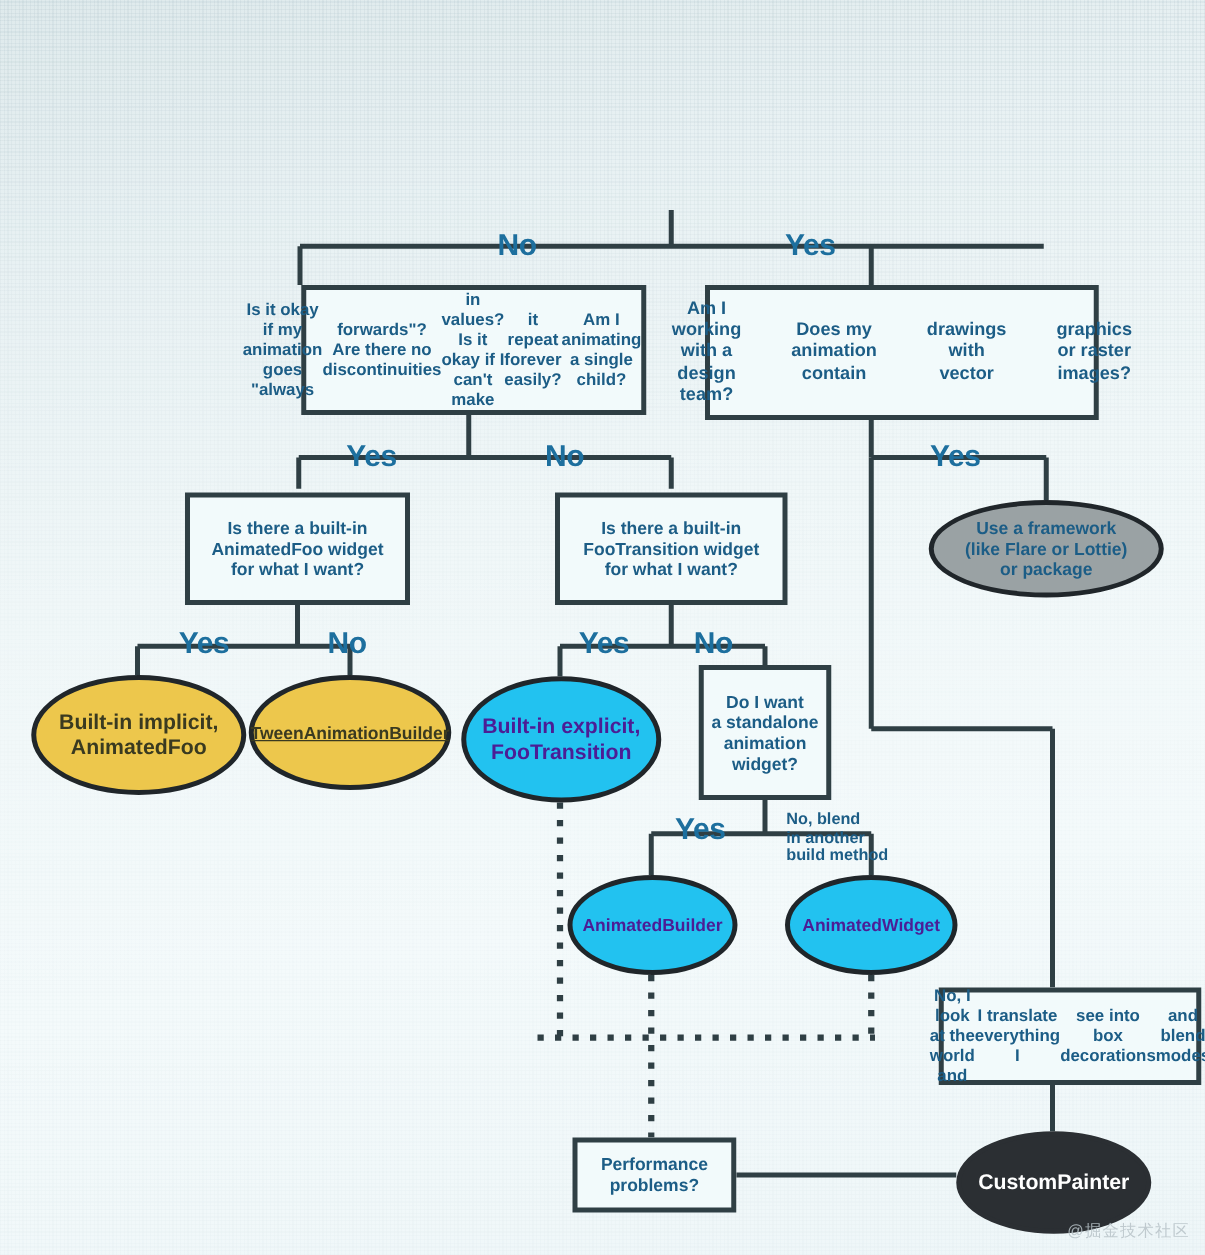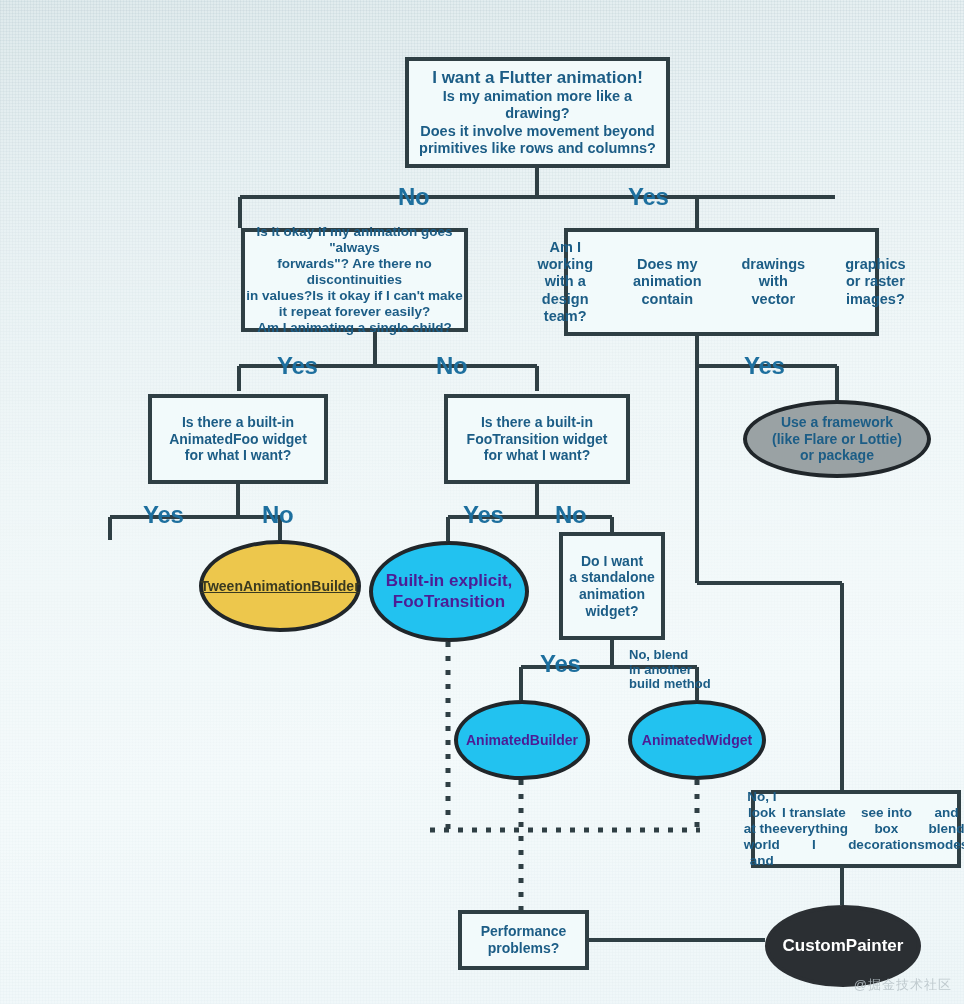--- a/index.html
+++ b/index.html
@@ -141,28 +141,22 @@
     </g>
 
     <g fill="none" stroke="#2f3f44" stroke-width="5" stroke-linecap="butt" stroke-dasharray="5,9">
       <path d="M448,642 L448,830"></path>
       <path d="M521,780 L521,910"></path>
       <path d="M697,780 L697,830"></path>
       <path d="M430,830 L700,830"></path>
     </g>
   </svg>
 
-  <div class="node rect" style="left:405px; top:57px; width:265px; height:111px; flex-direction:column;">
-    <div class="t-title">I want a Flutter animation!</div>
-    <div class="t-body">Is my animation more like a drawing?</div>
-    <div class="t-body">Does it involve movement beyond</div>
-    <div class="t-body">primitives like rows and columns?</div>
-  </div>
-
-  <div class="node rect" style="left:241px; top:228px; width:227px; height:104px; flex-direction:column;">
+
+  <div class="node rect" style="left:241px; top:228px; width:276px; height:104px; flex-direction:row;justify-content:flex-end;">
     <div class="t-body-sm">Is it okay if my animation goes "always</div>
     <div class="t-body-sm">forwards"? Are there no discontinuities</div>
     <div class="t-body-sm">in values?Is it okay if I can't make</div>
     <div class="t-body-sm">it repeat forever easily?</div>
     <div class="t-body-sm">Am I animating a single child?</div>
   </div>
 
   <div class="node rect" style="left:564px; top:228px; width:315px; height:108px; flex-direction:row;gap:40px;">
     <div class="t-body">Am I working with a design team?</div>
     <div class="t-body">Does my animation contain</div>
@@ -181,20 +175,24 @@
     <div class="t-node-sm">FooTransition widget</div>
     <div class="t-node-sm">for what I want?</div>
   </div>
 
   <div class="node ellipse ell-gray" style="left:743px; top:400px; width:188px; height:78px; flex-direction:column;">
     <div class="t-node-sm">Use a framework</div>
     <div class="t-node-sm">(like Flare or Lottie)</div>
     <div class="t-node-sm">or package</div>
   </div>
 
+  <div class="node ellipse ell-yellow" style="left:25px; top:540px; width:172px; height:96px; flex-direction:column;">
+    <div class="t-node">Built-in implicit,</div>
+    <div class="t-node">AnimatedFoo</div>
+  </div>
 
   <div class="node ellipse ell-yellow" style="left:199px; top:540px; width:162px; height:92px;text-decoration:underline;">
     <div class="t-node-sm">TweenAnimationBuilder</div>
   </div>
 
   <div class="node ellipse ell-cyan" style="left:369px; top:541px; width:160px; height:101px; flex-direction:column;">
     <div class="t-node">Built-in explicit,</div>
     <div class="t-node">FooTransition</div>
   </div>
 

